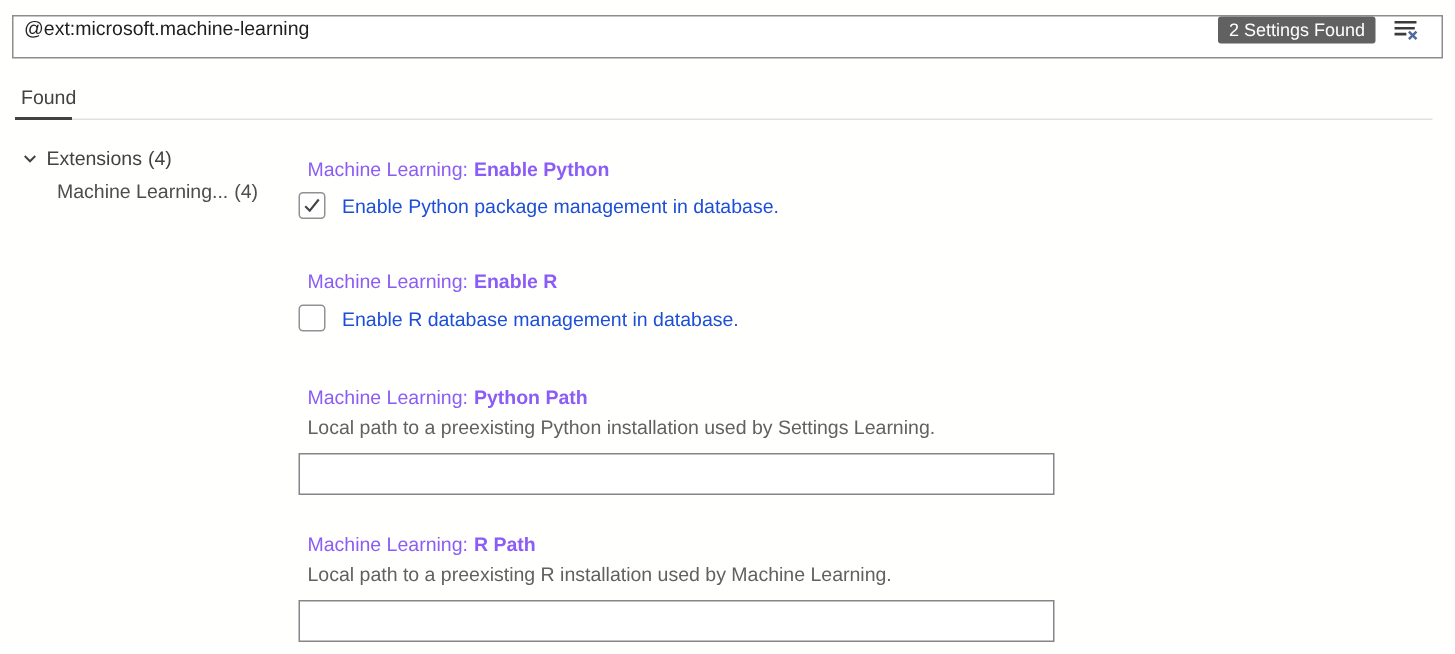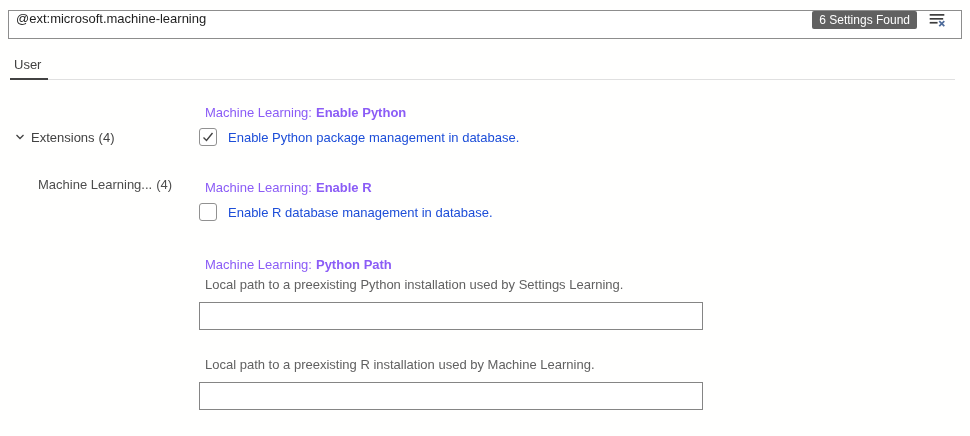--- a/index.html
+++ b/index.html
@@ -70,25 +70,24 @@
   .tab-underline {
     position: absolute;
     left: 10px; top: 78px;
     width: 38px; height: 2px;
     background: #424242;
   }
 
   
   .toc { position: absolute; left: 0; top: 98px; width: 192px; font-size: 13px; color: #424242; }
   .toc-row {
-    display: flex; align-items: flex-end;
+    display: flex; align-items: flex-start;
     height: 22px;
     cursor: pointer;
     white-space: nowrap;
-    margin-top: 25px;
   }
   .toc-row.root { padding-left: 12px; }
   .toc-row.child { padding-left: 38px; color: #4d4d4d; }
   .toc-chevron { width: 16px; height: 16px; margin-right: 3px; display: inline-flex; align-items: center; justify-content: center; }
   .toc-label { margin-right: 4px; }
 
   
   .setting { position: absolute; left: 199px; width: 506px; }
   .setting-title {
     font-size: 13px;
@@ -142,33 +141,33 @@
   #setting-2 { top: 256px; }
   #setting-3 { top: 354px; }
 </style>
 </head>
 <body>
 
 <div class="page">
 
   <div class="search-bar">
     <input class="search-text" type="text" value="@ext:microsoft.machine-learning" style="">
-    <span class="results-badge">6 Settings Found</span>
+    <span class="results-badge">2 Settings Found</span>
     <span class="clear-filter-btn">
       <svg width="18" height="17" viewBox="0 0 16 15">
         <line x1="1.5" y1="2.5" x2="14.5" y2="2.5" stroke="#3b3b3b" stroke-width="1.5"></line>
         <line x1="1.5" y1="6" x2="13.5" y2="6" stroke="#3b3b3b" stroke-width="1.5"></line>
         <line x1="1.5" y1="9.5" x2="8.5" y2="9.5" stroke="#3b3b3b" stroke-width="1.5"></line>
         <line x1="10" y1="8" x2="14.5" y2="12.5" stroke="#4e6b9b" stroke-width="1.5"></line>
         <line x1="14.5" y1="8" x2="10" y2="12.5" stroke="#4e6b9b" stroke-width="1.5"></line>
       </svg>
     </span>
   </div>
 
-  <div class="tab">User</div>
+  <div class="tab">Found</div>
   <div class="tabs-separator"></div>
   <div class="tab-underline"></div>
 
   <div class="toc">
     <div class="toc-row root">
       <span class="toc-chevron">
         <svg width="12" height="12" viewBox="0 0 12 12">
           <polyline points="2.5,4 6,7.5 9.5,4" fill="none" stroke="#424242" stroke-width="1.3"></polyline>
         </svg>
       </span>
@@ -209,17 +208,20 @@
 
   <div class="setting" id="setting-2">
     <div class="setting-title">
       <span class="category">Machine Learning:</span><span class="name">Python Path</span>
     </div>
     <div class="setting-desc">Local path to a preexisting Python installation used by Settings Learning.</div>
     <input class="setting-input" type="text" value="" style="">
   </div>
 
   <div class="setting" id="setting-3">
+    <div class="setting-title">
+      <span class="category">Machine Learning:</span><span class="name">R Path</span>
+    </div>
     <div class="setting-desc">Local path to a preexisting R installation used by Machine Learning.</div>
     <input class="setting-input" type="text" value="" style="">
   </div>
 
 </div>
 
 </body></html>

